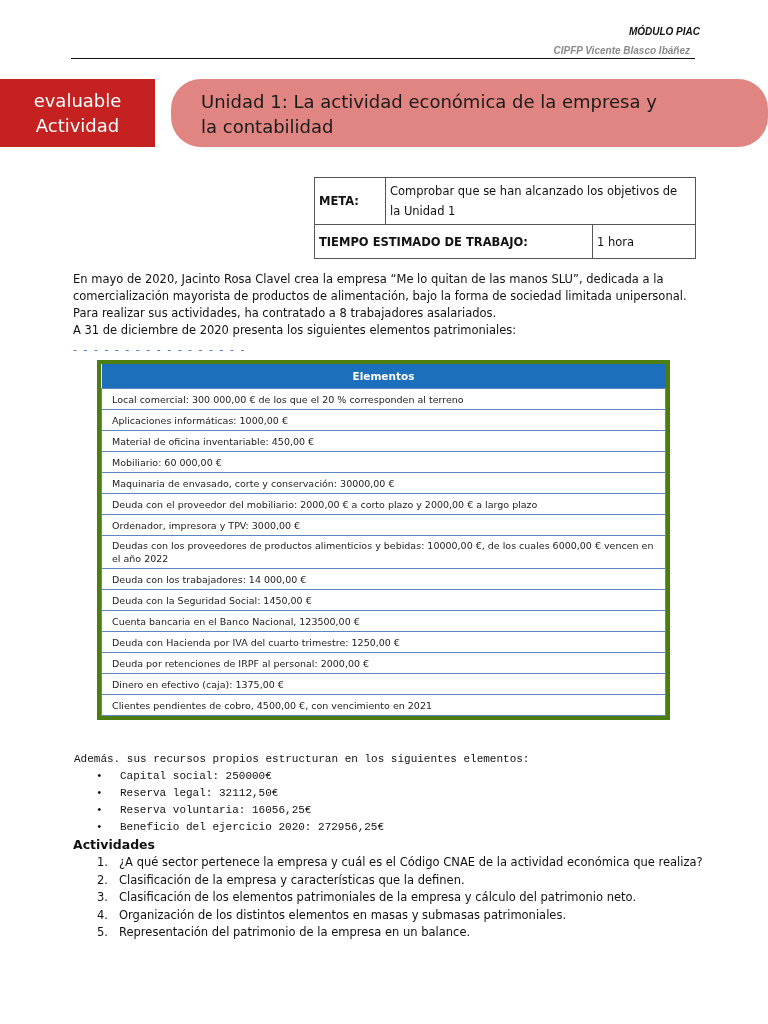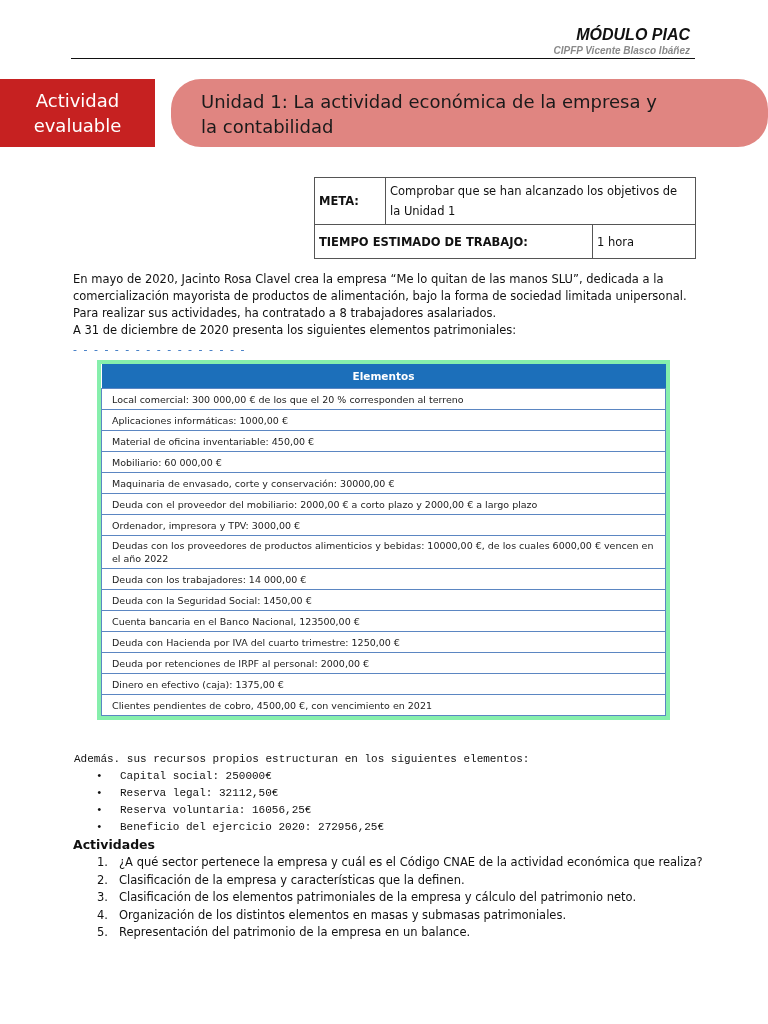--- a/index.html
+++ b/index.html
@@ -1,39 +1,39 @@
 <!DOCTYPE html>
 <html><head>
 <meta charset="utf-8">
 <style>
   html, body { margin: 0; padding: 0; background: #ffffff; }
   body { width: 768px; height: 1024px; position: relative; overflow: hidden;
          font-family: "DejaVu Sans", sans-serif; color: #111; }
 
-  .hdr-module { position: absolute; right: 78px; top: 26px; font-family: "Liberation Sans", sans-serif;
-                font-size: 16px; font-weight: bold; font-style: italic; color: #111; }
+  .hdr-module { position: absolute; right: 68px; top: 26px; font-family: "Liberation Sans", sans-serif;
+                font-size: 10px; font-weight: bold; font-style: italic; color: #111; }
   .hdr-school { position: absolute; right: 78px; top: 45px; font-family: "Liberation Sans", sans-serif;
                 font-size: 10px; font-weight: bold; font-style: italic; color: #8a8a8a; }
   .hdr-rule { position: absolute; left: 71px; top: 58px; width: 624px; height: 1px; background: #111; }
 
   .badge { position: absolute; left: 0; top: 79px; width: 155px; height: 68px; background: #c62121;
            color: #fff; font-size: 18px; line-height: 25px; text-align: center;
            display: flex; flex-direction: column; justify-content: center; }
   .unit-title { position: absolute; left: 171px; top: 79px; width: 597px; height: 68px; background: #e08581;
                 box-sizing: border-box; padding: 10px 0 0 30px; font-size: 18px; line-height: 25px; color: #1a1a1a; border-radius: 30px; }
 
   table.meta { position: absolute; left: 314px; top: 177px; width: 382px; border-collapse: collapse;
                font-size: 11.5px; }
   table.meta td { border: 1px solid #555; padding: 3px 4px; vertical-align: middle; }
   table.meta .lbl { font-weight: bold; }
 
   .intro { position: absolute; left: 73px; top: 271px; width: 630px; font-size: 11.5px; line-height: 17px; }
   .dashes { position: absolute; left: 73px; top: 343px; font-size: 11px; color: #2e6fc0; letter-spacing: 1.5px; }
 
-  .el-table-wrap { position: absolute; left: 97px; top: 360px; width: 573px; padding: 4px; background: #86efac;
+  .el-table-wrap { position: absolute; left: 97px; top: 360px; width: 573px; padding: 4px; background: #4d7c0f;
                    box-sizing: border-box; }
   table.elements { width: 100%; border-collapse: collapse; font-size: 9.5px; background: #fff; }
   table.elements th { background: #1c6fba; color: #fff; font-weight: bold; font-size: 10.5px; height: 22px; }
   table.elements td { border: 1px solid #5b86c2; padding: 3px 10px; height: 14px; line-height: 13px; color: #222; }
 
   .resources { position: absolute; left: 74px; top: 751px; font-size: 11px; line-height: 17px; font-family: Liberation Mono, monospace; }
   .resources ul { list-style: none; margin: 0; padding: 0; }
   .resources li { position: relative; padding-left: 46px; }
   .resources li .bullet { position: absolute; left: 22px; }
   .act-title { font-weight: bold; font-size: 12.5px; }
@@ -43,22 +43,22 @@
   .activities li .num { position: absolute; left: 24px; }
 </style>
 </head>
 <body>
 
 <div class="hdr-module">MÓDULO PIAC</div>
 <div class="hdr-school">CIPFP Vicente Blasco Ibáñez</div>
 <div class="hdr-rule"></div>
 
 <div class="badge">
+  <span>evaluable</span>
   <span>Actividad</span>
-  <span>evaluable</span>
 </div>
 <div class="unit-title">
   <div>Unidad 1: La actividad económica de la empresa y</div>
   <div>la contabilidad</div>
 </div>
 
 <table class="meta">
   <tbody>
       <tr style="height:46px">
     <td class="lbl" style="width:62px">META:</td>

